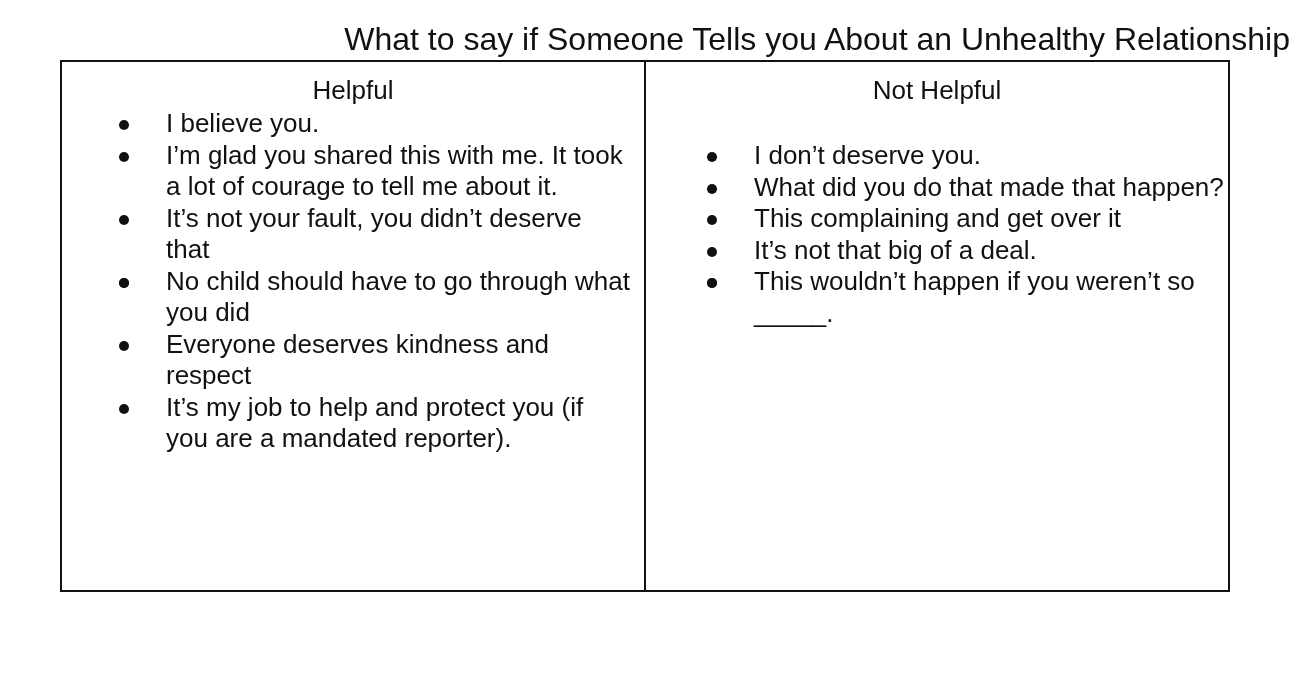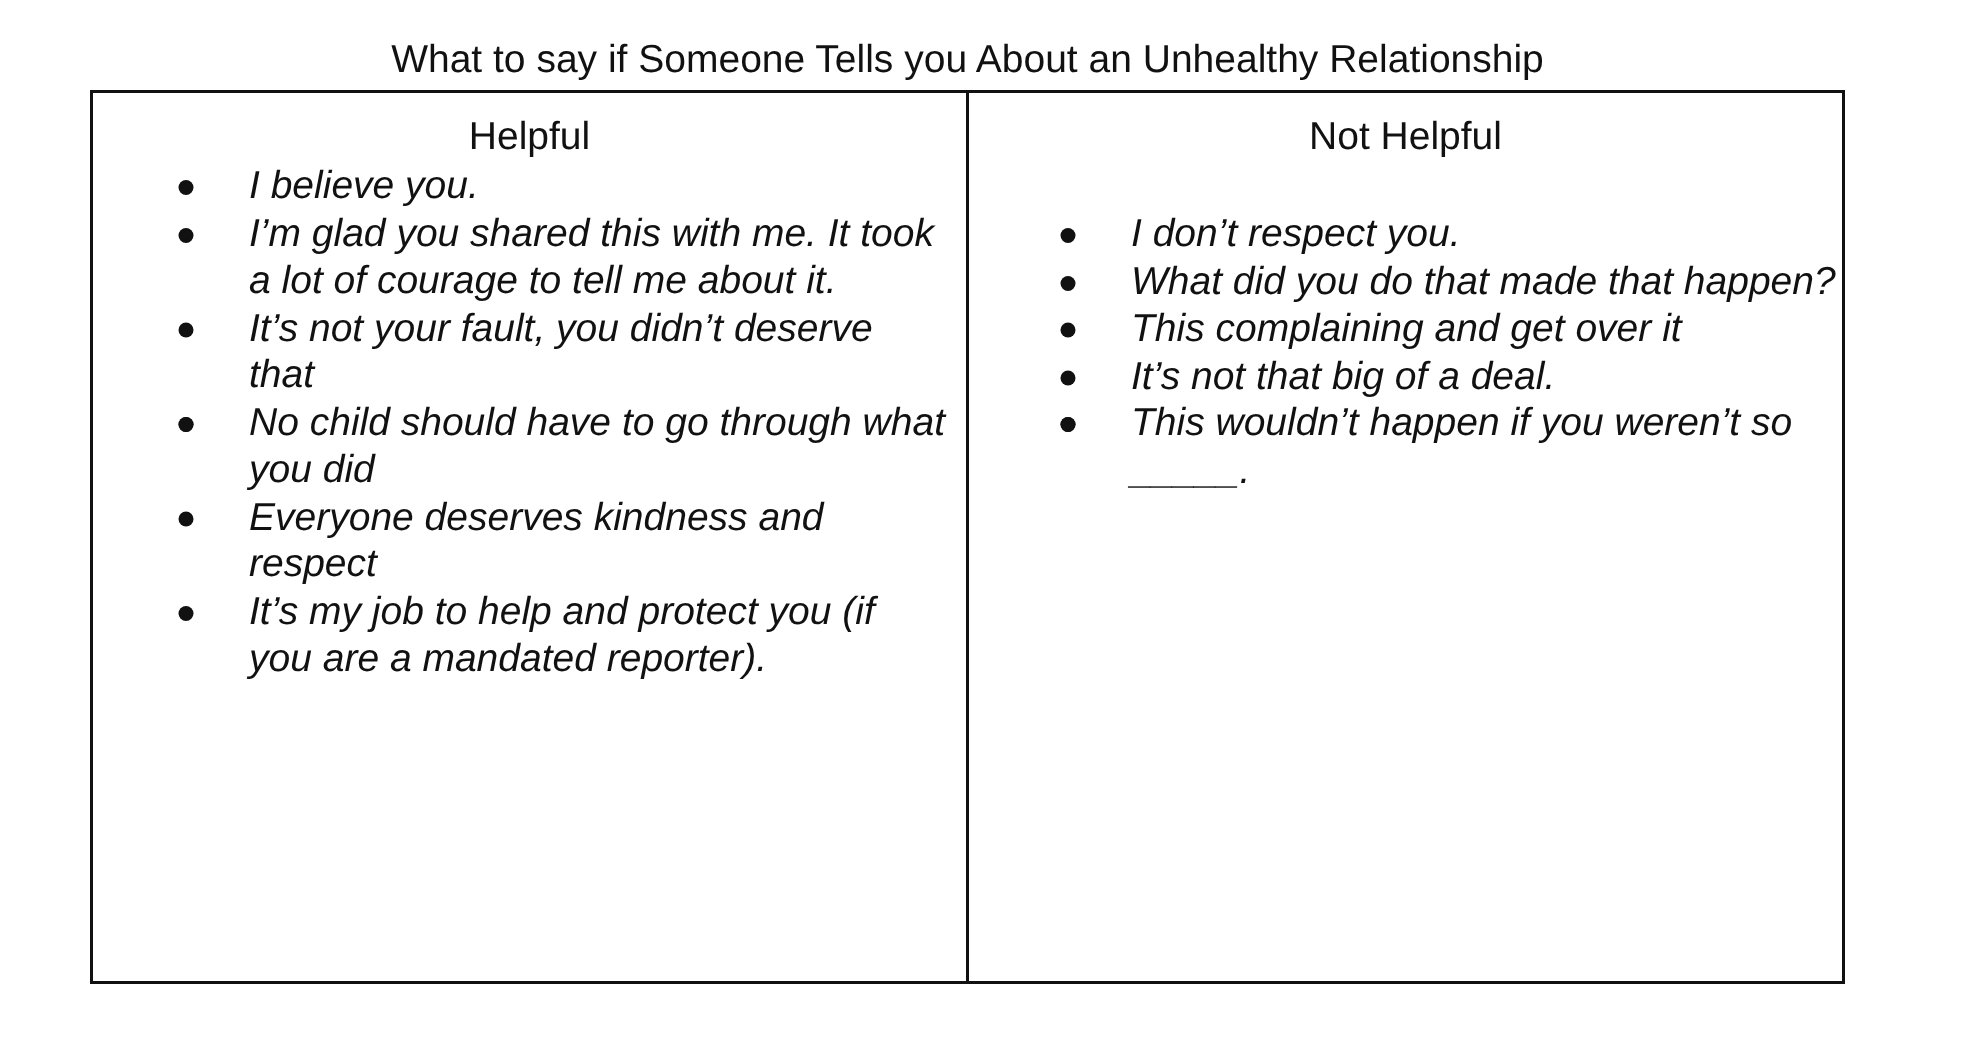--- a/index.html
+++ b/index.html
@@ -1,27 +1,27 @@
 <!DOCTYPE html>
 <html><head>
 <meta charset="utf-8">
 <style>
   html, body { margin:0; padding:0; background:#ffffff; }
   body { width:1316px; height:694px; position:relative; overflow:hidden;
          font-family:"Liberation Sans", sans-serif; color:#111; }
-  .title { position:absolute; top:22px; left:0; width:1290px; text-align:center;
-           font-size:26px; line-height:34px; }
-  .table { position:absolute; left:60px; top:60px; width:1170px; height:596px;
+  .title { position:absolute; top:22px; left:0; width:1290px; text-align:right;
+           font-size:32px; line-height:34px; }
+  .table { position:absolute; left:60px; top:60px; width:1170px; height:532px;
            border:2px solid #111; box-sizing:border-box; display:flex; }
   .col { position:relative; box-sizing:border-box; height:100%; }
   .col.left { width:584px; border-right:2px solid #111; }
   .col.right { flex:1; }
   .head { position:absolute; top:12px; left:0; right:0; text-align:center;
           font-size:26px; line-height:32px; }
-  ul { list-style:none; margin:0; padding:0; position:absolute;font-style:italic; }
+  ul { list-style:none; margin:0; padding:0; position:absolute; }
   .left ul { top:46px; left:50px; width:520px; }
   .right ul { top:78px; left:54px; width:530px; }
   li { position:relative; padding-left:54px; font-size:26px; line-height:31.5px; }
   li .bullet { position:absolute; left:7px; top:12px; width:10px; height:10px;
                border-radius:50%; background:#111; }
 </style>
 </head>
 <body>
 
 <div class="title">What to say if Someone Tells you About an Unhealthy Relationship</div>
@@ -35,21 +35,21 @@
       <li><span class="bullet"></span><span>It’s not your fault, you didn’t deserve that</span></li>
       <li><span class="bullet"></span></li>
       <li><span class="bullet"></span><span>No child should have to go through what you did</span></li>
       <li><span class="bullet"></span><span>Everyone deserves kindness and respect</span></li>
       <li><span class="bullet"></span><span>It’s my job to help and protect you (if you are a mandated reporter).</span></li>
     </ul>
   </div>
   <div class="col right">
     <div class="head">Not Helpful</div>
     <ul>
-      <li><span class="bullet"></span><span>I don’t respect you.</span></li>
+      <li><span class="bullet"></span><span>I don’t deserve you.</span></li>
       <li><span class="bullet"></span><span>What did you do that made that happen?</span></li>
       <li><span class="bullet"></span><span>This complaining and get over it</span></li>
       <li><span class="bullet"></span><span>It’s not that big of a deal.</span></li>
       <li><span class="bullet"></span></li>
       <li><span class="bullet"></span><span>This wouldn’t happen if you weren’t so _____.</span></li>
     </ul>
   </div>
 </div>
 
 </body></html>

